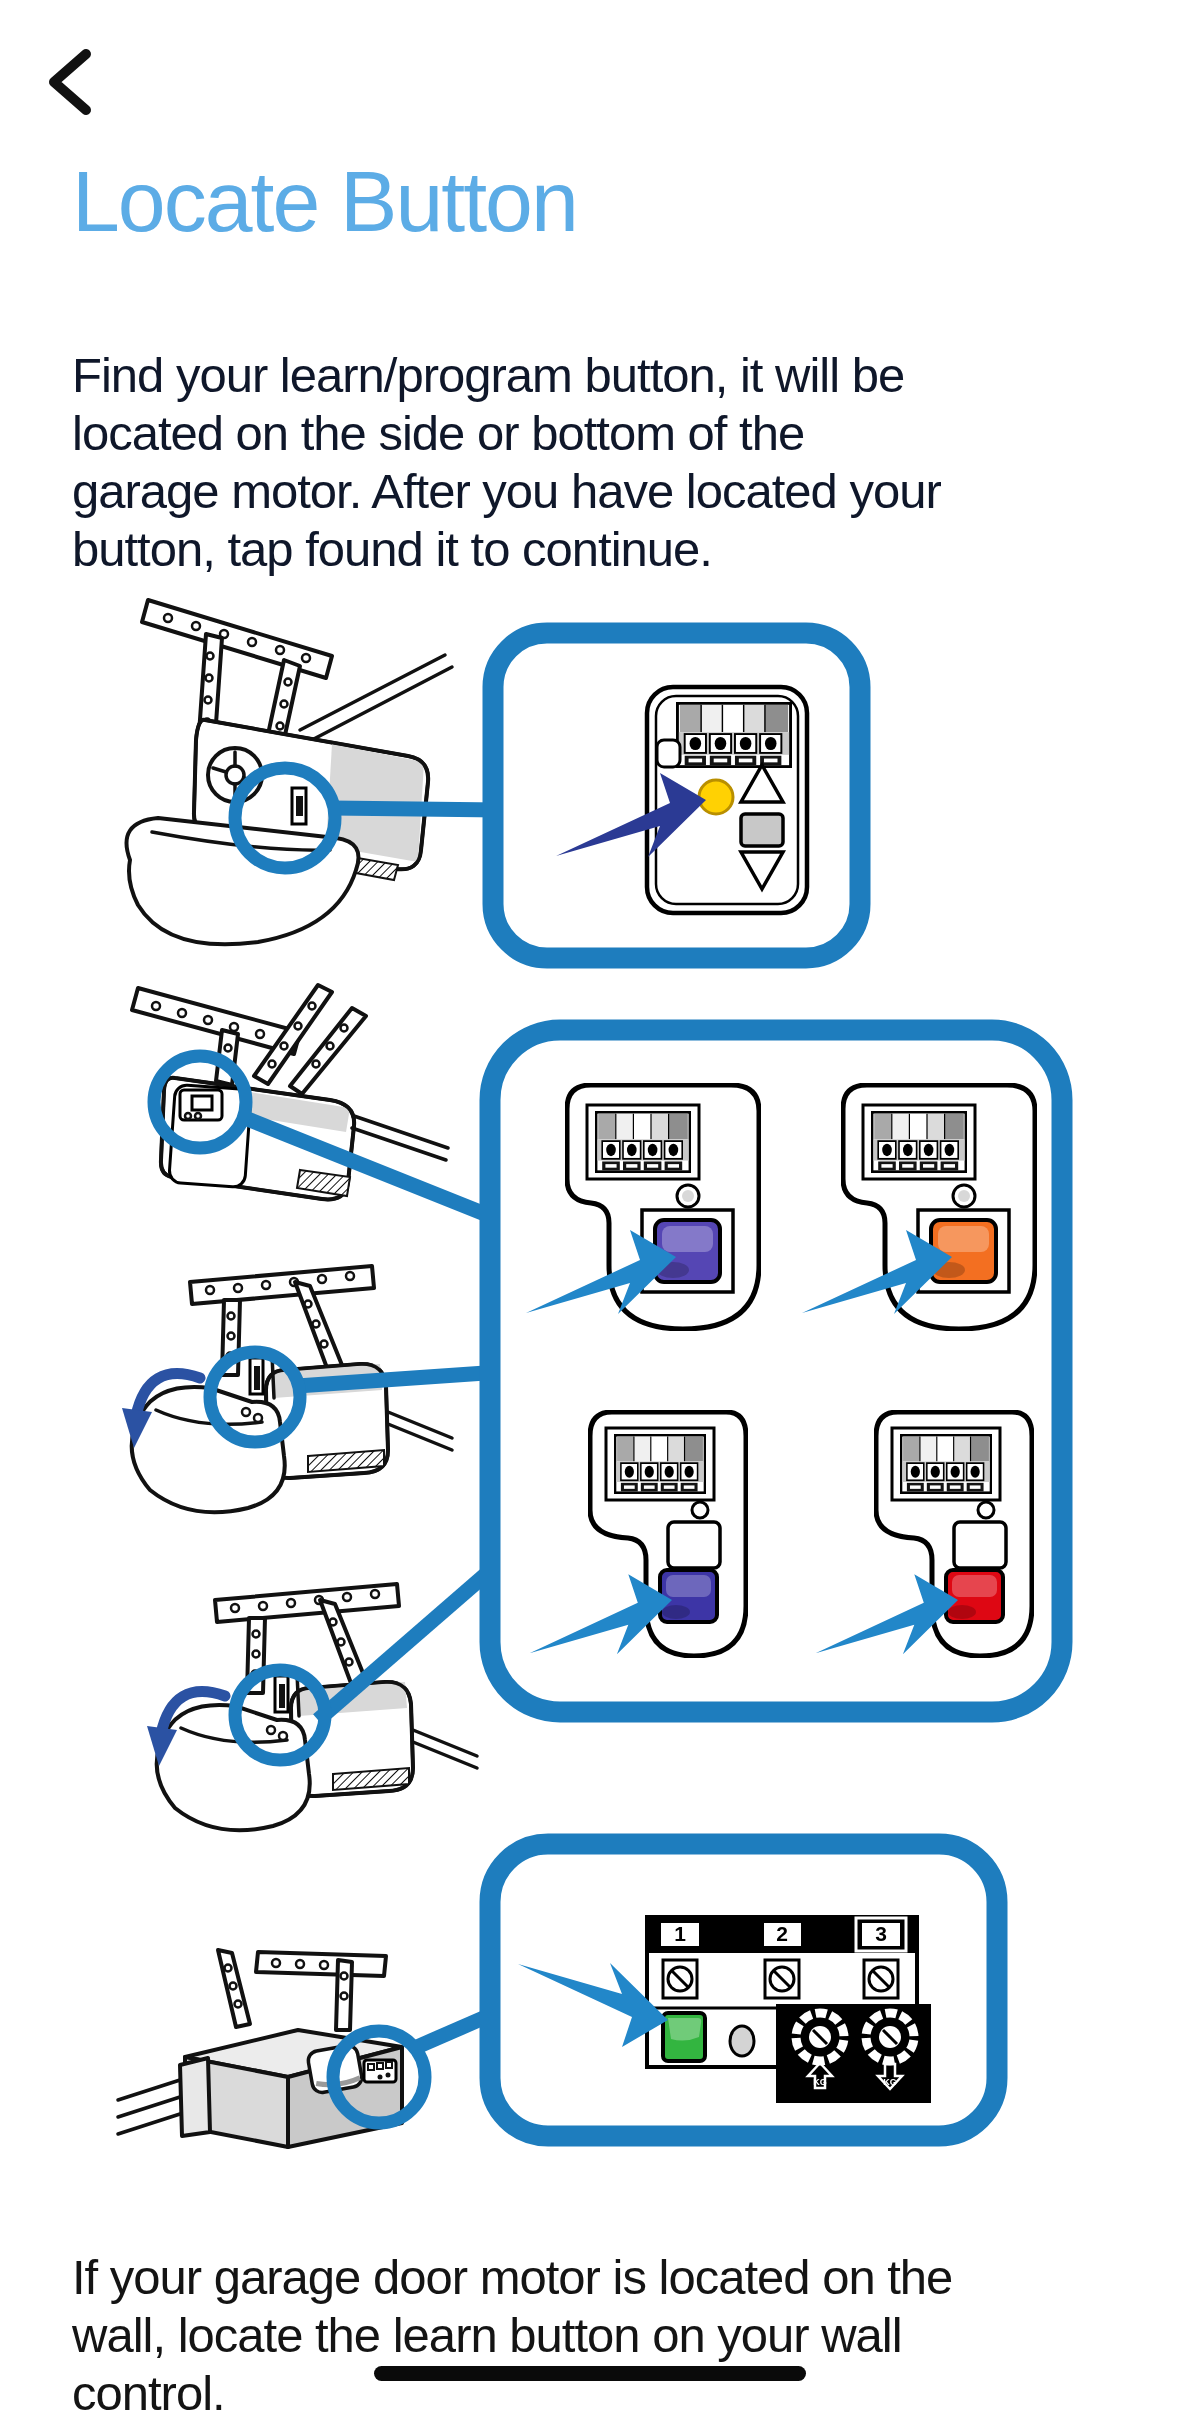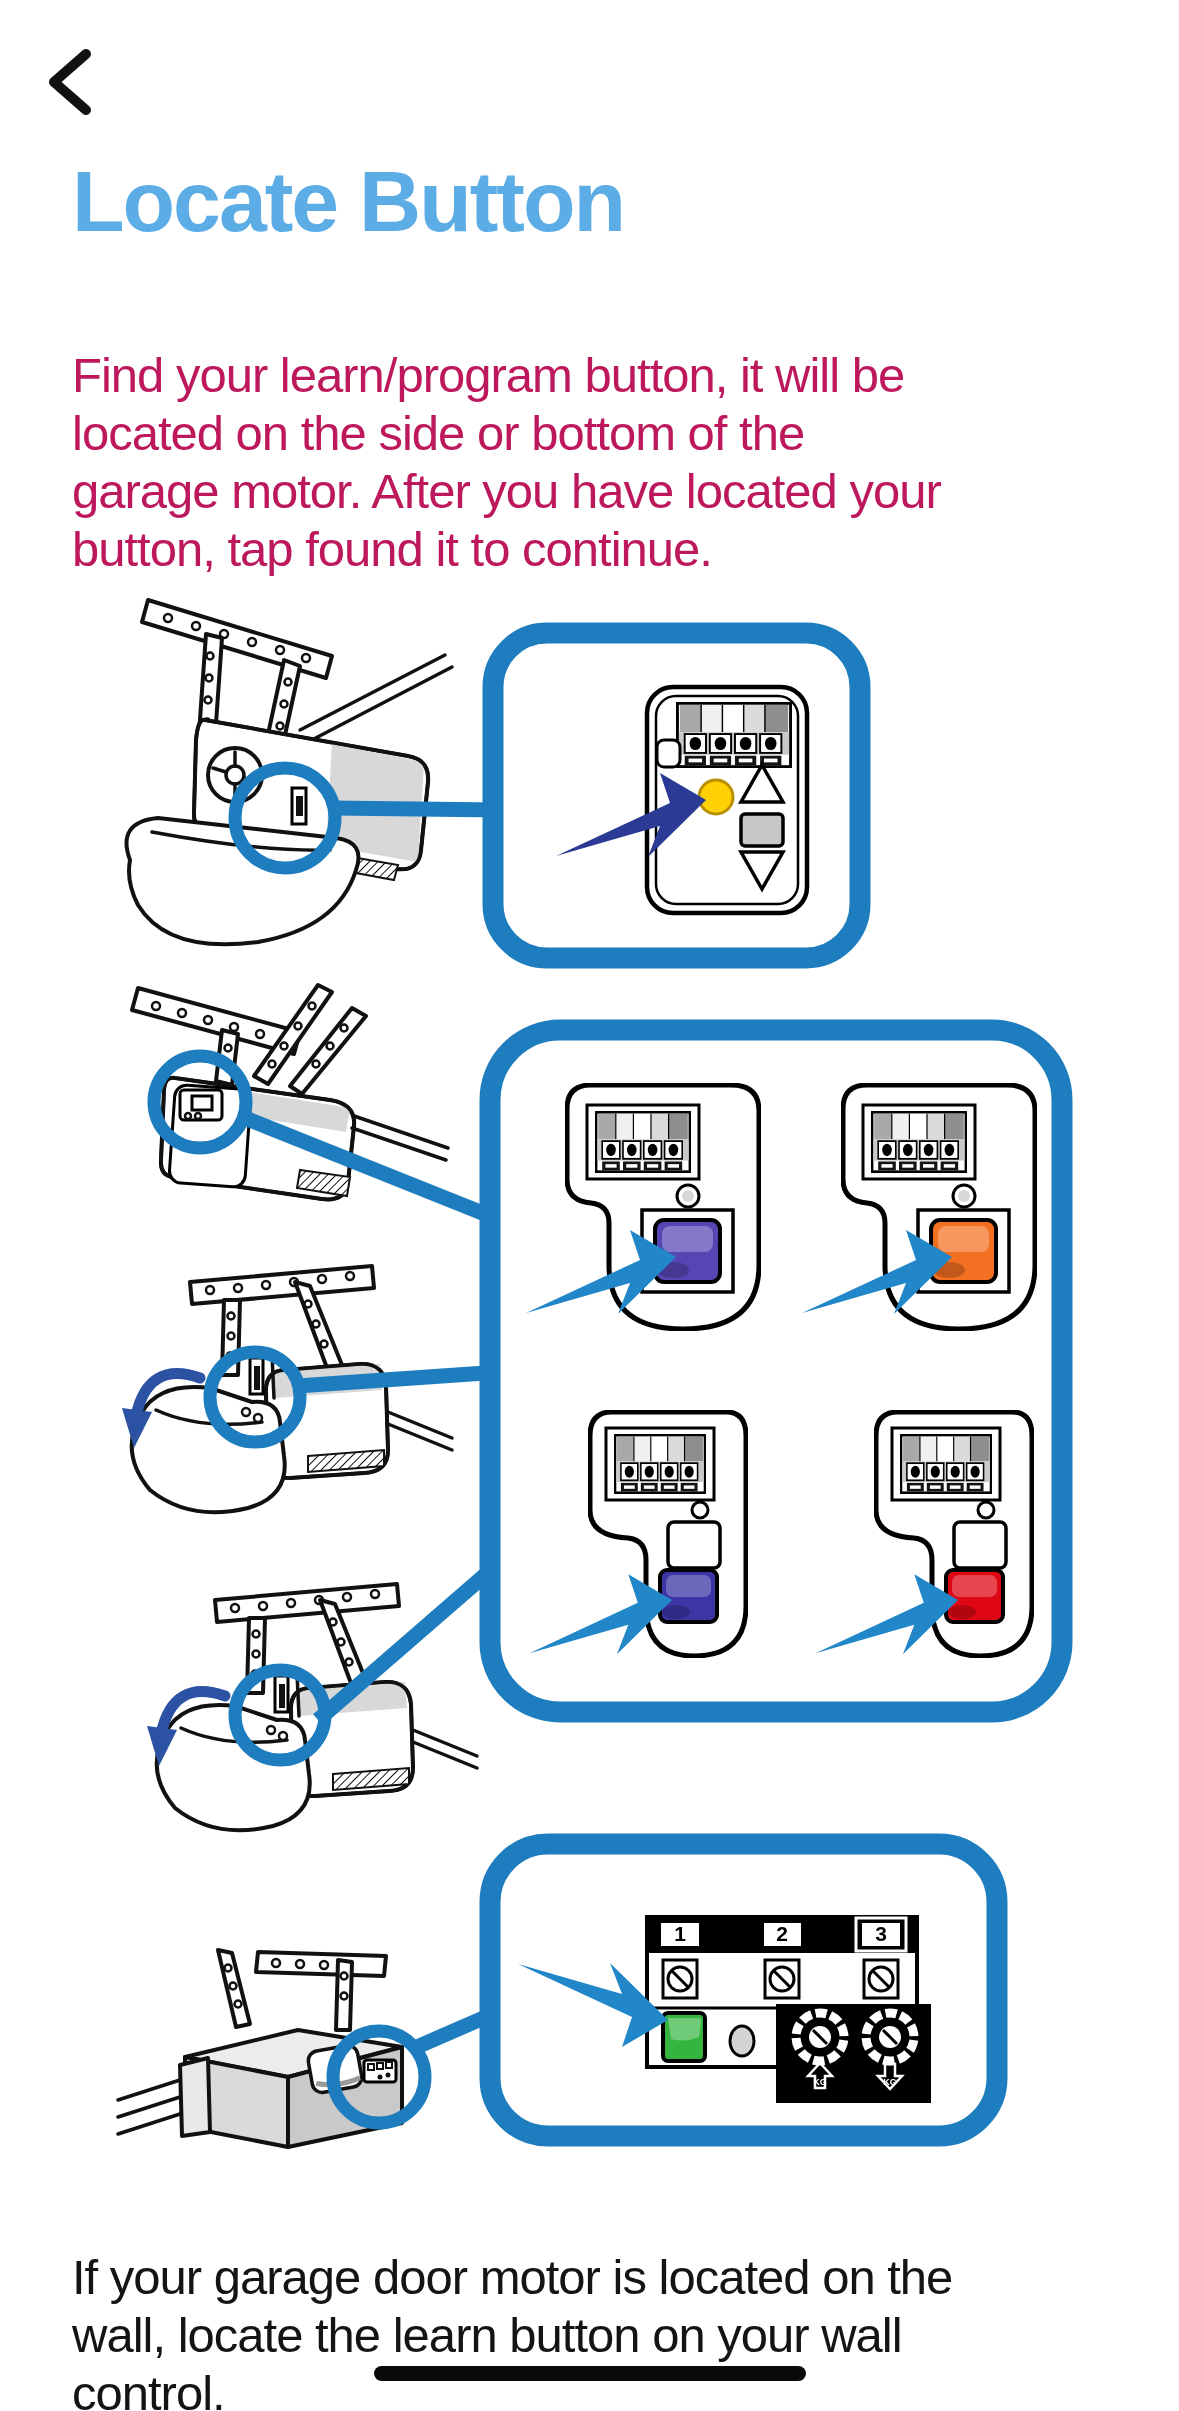--- a/index.html
+++ b/index.html
@@ -3,25 +3,25 @@
 <meta charset="utf-8">
 <style>
   html,body{margin:0;padding:0;}
   body{
     width:1179px;height:2411px;position:relative;overflow:hidden;
     background:#ffffff;font-family:"Liberation Sans","DejaVu Sans",sans-serif;
   }
   .back-btn{position:absolute;left:38px;top:34px;width:70px;height:84px;cursor:pointer;}
   .page-title{
     position:absolute;left:72px;top:152px;margin:0;
-    font-size:86px;font-weight:700;letter-spacing:-2px;color:#5CACE6;
+    font-size:86px;font-weight:400;letter-spacing:-2px;color:#5CACE6;
   }
   .intro-text{
     position:absolute;left:72px;top:346px;margin:0;width:1060px;
-    font-size:49px;line-height:58px;letter-spacing:-1px;color:#be185d;
+    font-size:49px;line-height:58px;letter-spacing:-1px;color:#0f172a;
     white-space:pre-line;z-index:3;
   }
   .footer-text{
     position:absolute;left:72px;top:2248px;margin:0;width:1060px;
     font-size:49px;line-height:58px;letter-spacing:-1px;color:#141414;
     white-space:pre-line;z-index:3;
   }
   .illustration{position:absolute;left:0;top:560px;width:1179px;height:1770px;pointer-events:none;z-index:1;}
   .home-indicator{
     position:absolute;left:374px;top:2366px;width:432px;height:15px;border-radius:8px;

